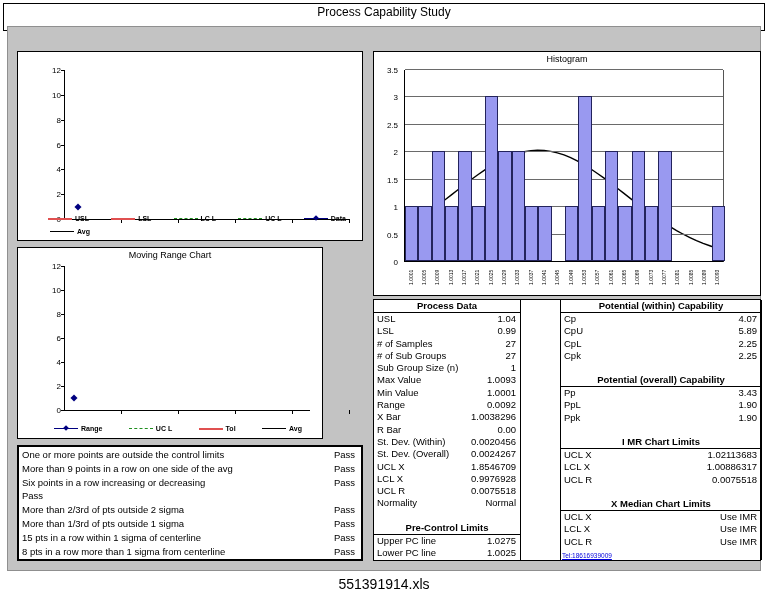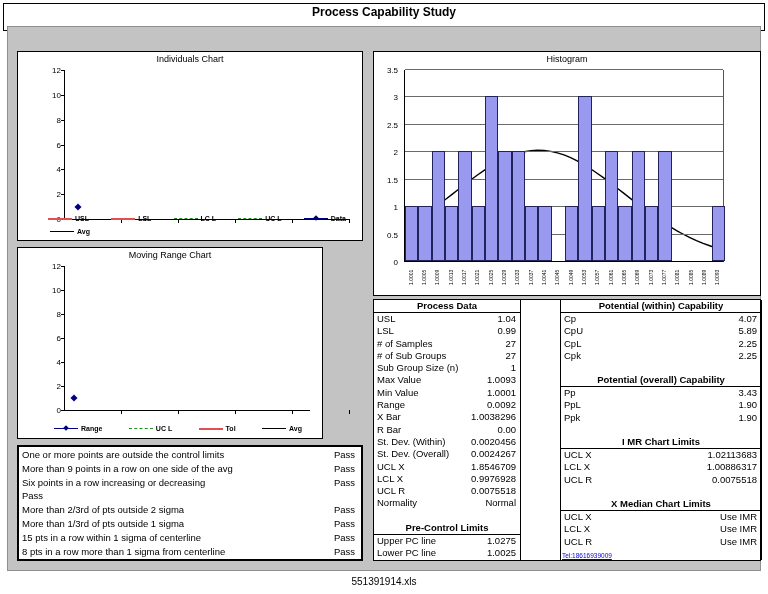--- a/index.html
+++ b/index.html
@@ -3,21 +3,21 @@
 <meta charset="utf-8">
 <style>
   html,body{margin:0;padding:0;background:#ffffff;}
   *{box-sizing:border-box;}
   #page{position:relative;width:768px;height:594px;background:#ffffff;
         font-family:"Liberation Sans",sans-serif;color:#000;overflow:hidden;}
 
   
   #title-box{position:absolute;left:3px;top:3px;width:762px;height:28px;
              border:1px solid #000;background:#fff;text-align:center;
-             font-weight:bold;font-size:12px;line-height:17px;}
+             font-weight:normal;font-size:12px;line-height:17px;}
 
   
   #panel{position:absolute;left:7px;top:26px;width:754px;height:545px;
          background:#c3c3c3;border:1px solid #8f8f8f;}
 
   .section-header{position:absolute;text-align:center;font-weight:bold;font-size:12px;}
   #left-header{left:9px;top:6px;width:348px;}
   #right-header{left:363px;top:24px;width:390px;}
 
   .chart-box{position:absolute;background:#fff;border:1px solid #000;}
@@ -71,35 +71,34 @@
            border-left:1px solid #000;border-right:1px solid #000;margin-right:-1px;}
   .stat-header{text-align:center;font-weight:bold;font-size:9.5px;line-height:12px;
                border-bottom:1px solid #000;}
   .stat-gap{height:12px;}
   .trow{display:flex;justify-content:space-between;line-height:12.3px;padding:0 4px 0 3px;}
   .tlabel{white-space:nowrap;}
   .tvalue{white-space:nowrap;}
   #phone-link{position:absolute;left:188px;bottom:1px;font-size:6.5px;color:#0000dd;
               text-decoration:underline;cursor:pointer;}
 
-  #footer-file{position:absolute;left:0;top:576px;width:100%;text-align:center;font-size:10px;}
+  #footer-file{position:absolute;left:0;top:576px;width:100%;text-align:center;font-size:14px;}
 </style>
 </head>
 <body>
 
 <div id="page">
 
   <div id="title-box">Process Capability Study</div>
 
   <div id="panel">
 
     <div id="right-header" class="section-header">Process Capability</div>
 
     <div id="indiv-box" class="chart-box">
-      <div class="chart-title">Individuals Chart</div>
       <div class="ctrl-plot">
           <span class="ytick-label" style="top: 149px;">0</span>
           <span class="ytick-mark" style="top: 149px;"></span>
           <span class="ytick-label" style="top: 124.167px;">2</span>
           <span class="ytick-mark" style="top: 124.167px;"></span>
           <span class="ytick-label" style="top: 99.3333px;">4</span>
           <span class="ytick-mark" style="top: 99.3333px;"></span>
           <span class="ytick-label" style="top: 74.5px;">6</span>
           <span class="ytick-mark" style="top: 74.5px;"></span>
           <span class="ytick-label" style="top: 49.6667px;">8</span>

